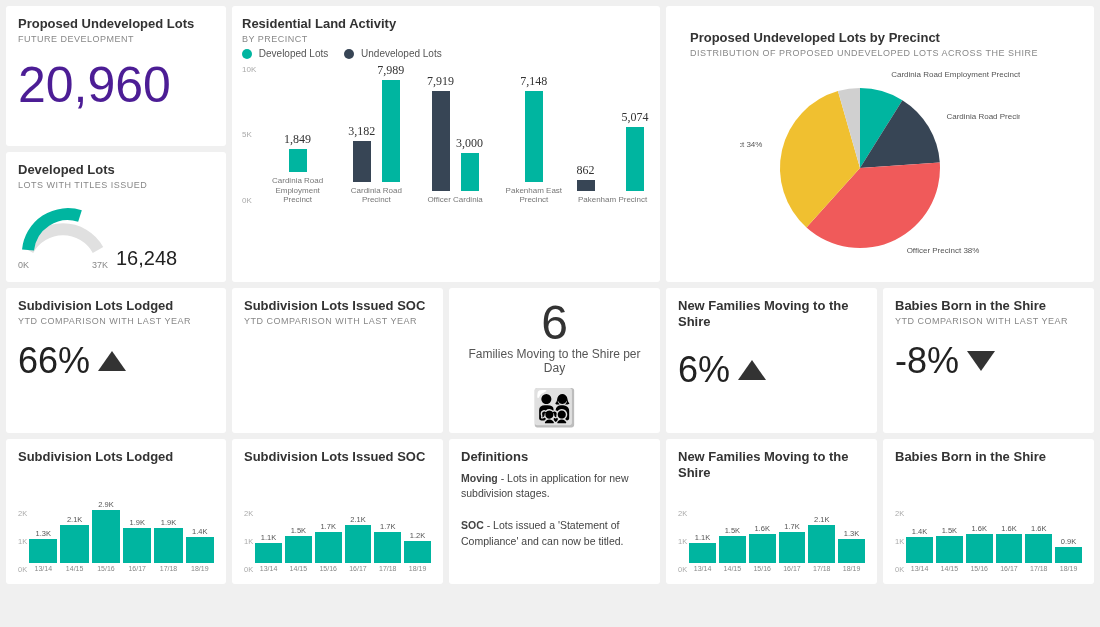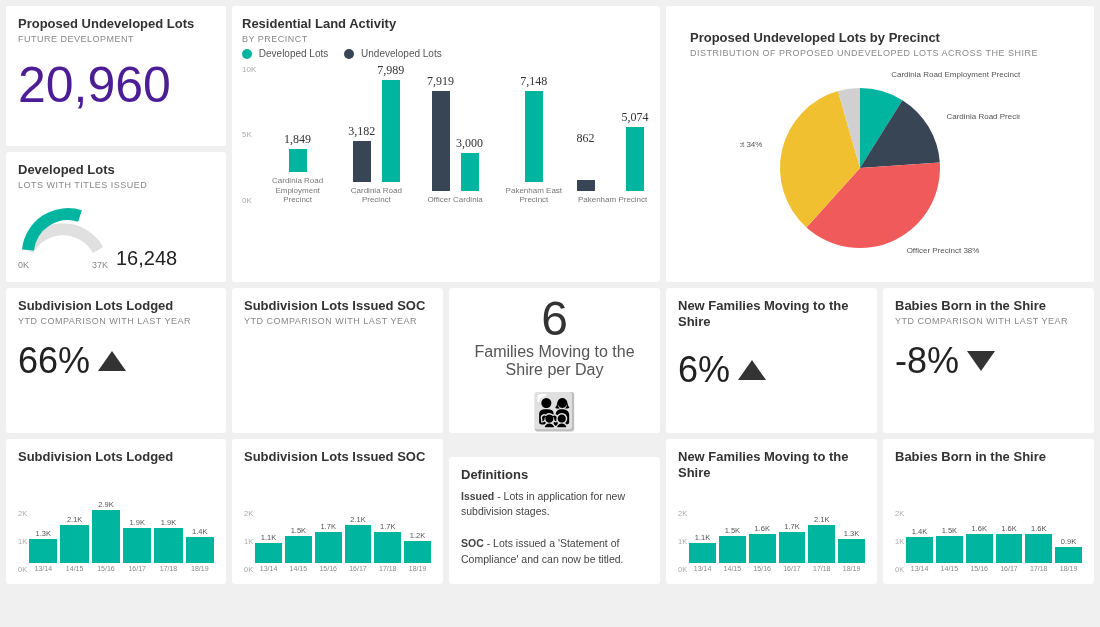--- a/index.html
+++ b/index.html
@@ -101,21 +101,20 @@
       grid-column: 1;
       grid-row: 4;
     }
     .card-sub-issued-bottom {
       grid-column: 2;
       grid-row: 4;
     }
     .card-definitions {
       grid-column: 3;
       grid-row: 4;
-      margin-top: 18px;
     }
     .card-new-families-bottom {
       grid-column: 4;
       grid-row: 4;
     }
     .card-babies-bottom {
       grid-column: 5;
       grid-row: 4;
     }
     .donut-value {
@@ -171,21 +170,21 @@
     
     .families-number {
       font-size: 48px;
       font-weight: 300;
       text-align: center;
       line-height: 1;
       margin-top: 6px;
     }
     .families-label {
       text-align: center;
-      font-size: 16px;
+      font-size: 12px;
       color: #555;
       margin-bottom: 8px;
     }
     .families-icon {
       text-align: center;
       font-size: 36px;
       margin-top: 4px;
     }
 
     
@@ -392,21 +391,21 @@
             <div class="bar-pair">
               <div style="display: flex; flex-direction: column; align-items: center;">
                 <div class="bar-value">7,148</div>
                 <div class="bar" style="background: rgb(0, 181, 160); width: 18px; height: 90.9745px;"></div>
               </div>
             </div>
             <div class="bar-label">Pakenham East Precinct</div>
           </div>
           <div class="bar-group">
             <div class="bar-pair">
-              <div style="display: flex; flex-direction: column; align-items: center; gap: 32px;">
+              <div style="display: flex; flex-direction: column; align-items: center;">
                 <div class="bar-value">862</div>
                 <div class="bar" style="background: rgb(55, 69, 85); width: 18px; height: 10.9709px;"></div>
               </div>
               <div style="display: flex; flex-direction: column; align-items: center; margin-left: 25px;">
                 <div class="bar-value">5,074</div>
                 <div class="bar" style="background: rgb(0, 181, 160); width: 18px; height: 64.5782px;"></div>
               </div>
             </div>
             <div class="bar-label">Pakenham Precinct</div>
           </div>
@@ -571,21 +570,21 @@
             <div class="mini-bar" style="height: 22px;"></div>
             <div class="mini-bar-xlabel">18/19</div>
           </div>
         </div>
     </div>
   </div>
 
   <div class="card card-definitions">
     <div class="card-title">Definitions</div>
     <div class="def-text">
-      <p><strong>Issued</strong><span> - Lots in application for new subdivision stages.</span></p>
+      <p><strong>Moving</strong><span> - Lots in application for new subdivision stages.</span></p>
       <br>
       <p><strong>SOC</strong><span> - Lots issued a 'Statement of Compliance' and can now be titled.</span></p>
     </div>
   </div>
 
   <div class="card card-new-families-bottom">
     <div class="card-title">New Families Moving to the Shire</div>
     <div class="chart-with-axis" style="flex:1;">
       <div class="mini-axis-labels">
         <span>2K</span>

